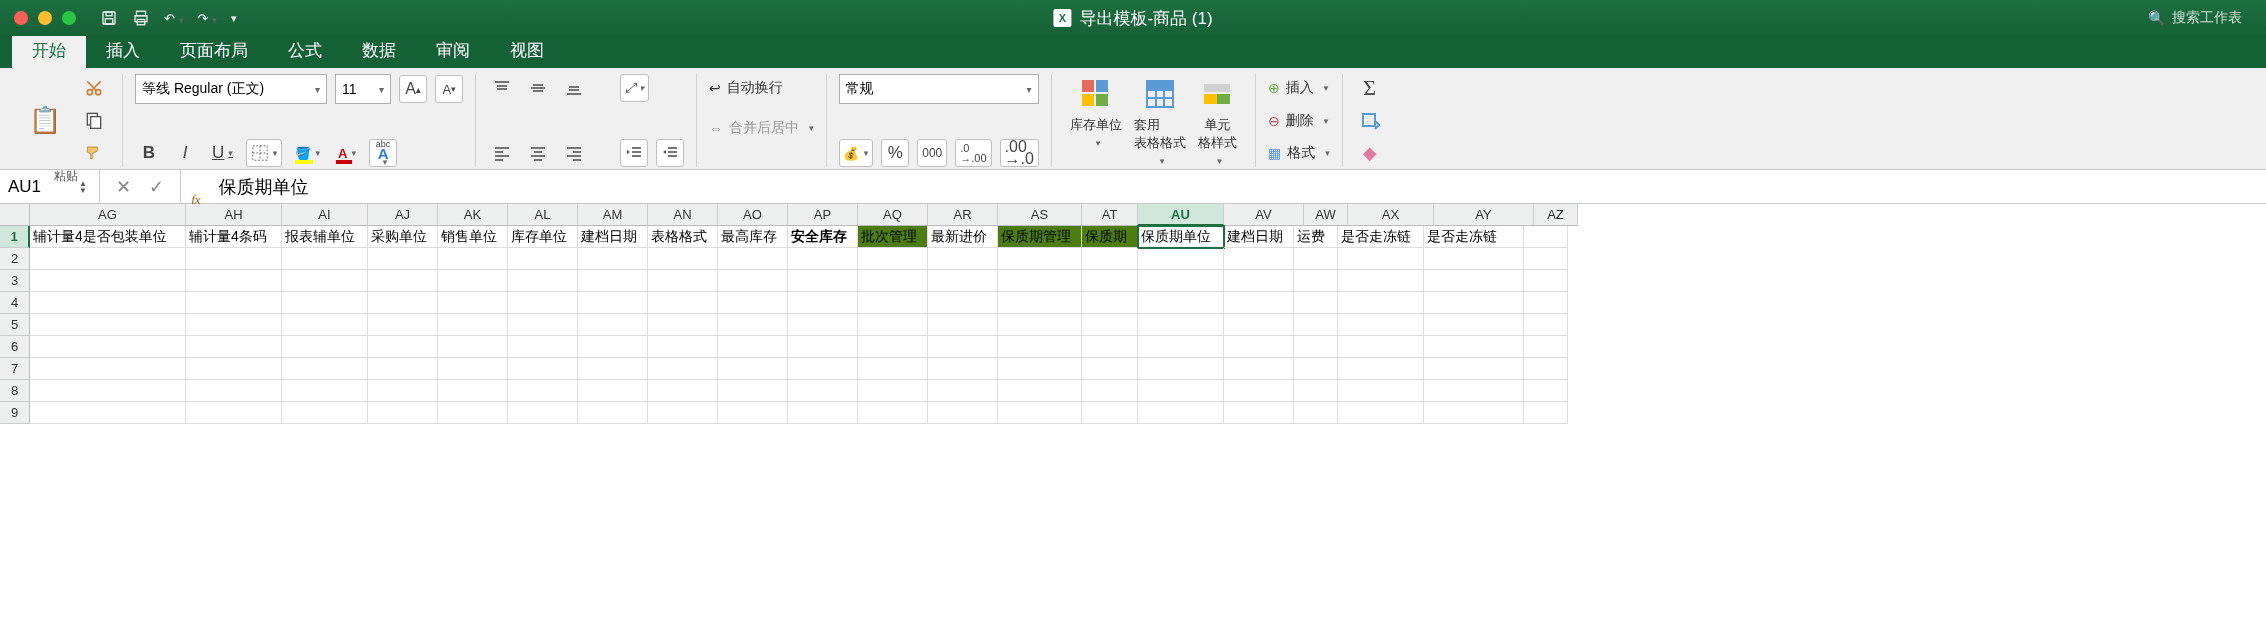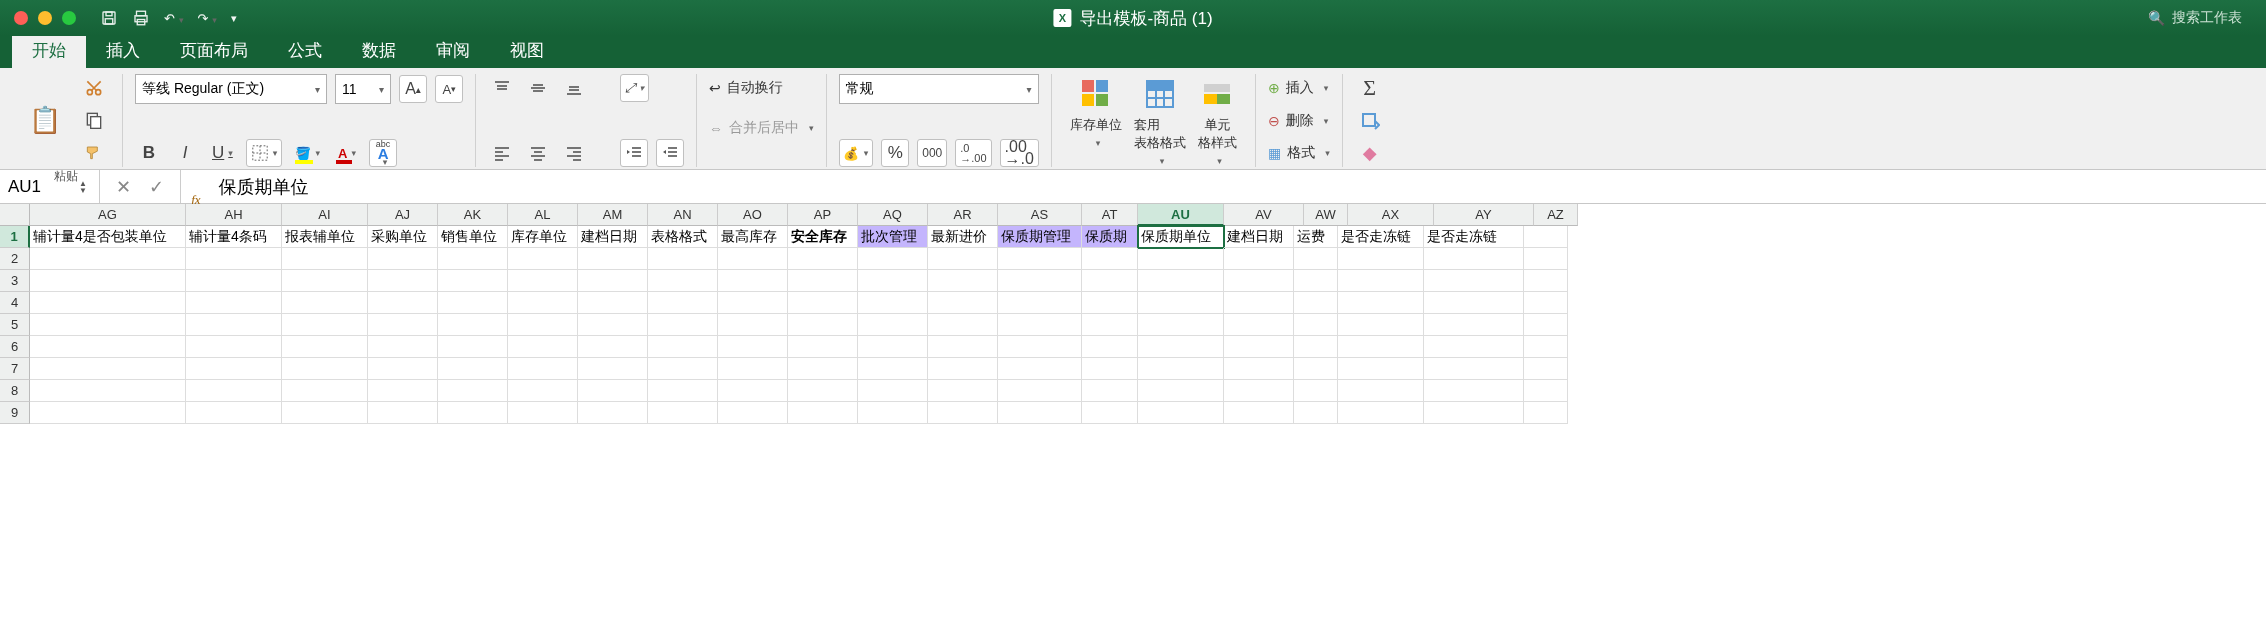--- a/index.html
+++ b/index.html
@@ -48,21 +48,21 @@
   .grid { display:flex; }
   .corner { width:30px; height:22px; background:#eef0ef; border-right:1px solid #bbb; border-bottom:1px solid #bbb;}
   .colheads { display:flex; }
   .colh { height:22px; background:#eef0ef; border-right:1px solid #ccc; border-bottom:1px solid #bbb; display:flex; align-items:center; justify-content:center; font-size:13px; color:#333;}
   .colh.active { background:#d0e8dc; border-bottom:2px solid #1d6f42; color:#1d6f42; font-weight:600;}
   .rows { }
   .row { display:flex; height:22px; }
   .rowh { width:30px; background:#eef0ef; border-right:1px solid #bbb; border-bottom:1px solid #ccc; display:flex; align-items:center; justify-content:center; font-size:13px; color:#333;}
   .rowh.active{ background:#d0e8dc; border-right:2px solid #1d6f42; color:#1d6f42; font-weight:600;}
   .cell { border-right:1px solid #ddd; border-bottom:1px solid #ddd; font-size:14px; display:flex; align-items:center; padding:0 3px; overflow:hidden; white-space:nowrap;}
-  .cell.hl { background:#c4b5fd; }
+  .cell.hl { background:#4d7c0f; }
   .cell.selected { outline:2px solid #1d6f42; outline-offset:-1px; }
   
   svg{display:block;}
 </style>
 </head>
 <body>
 
 <div class="titlebar">
   <div class="winbtns">
     <div class="winbtn close"></div>

